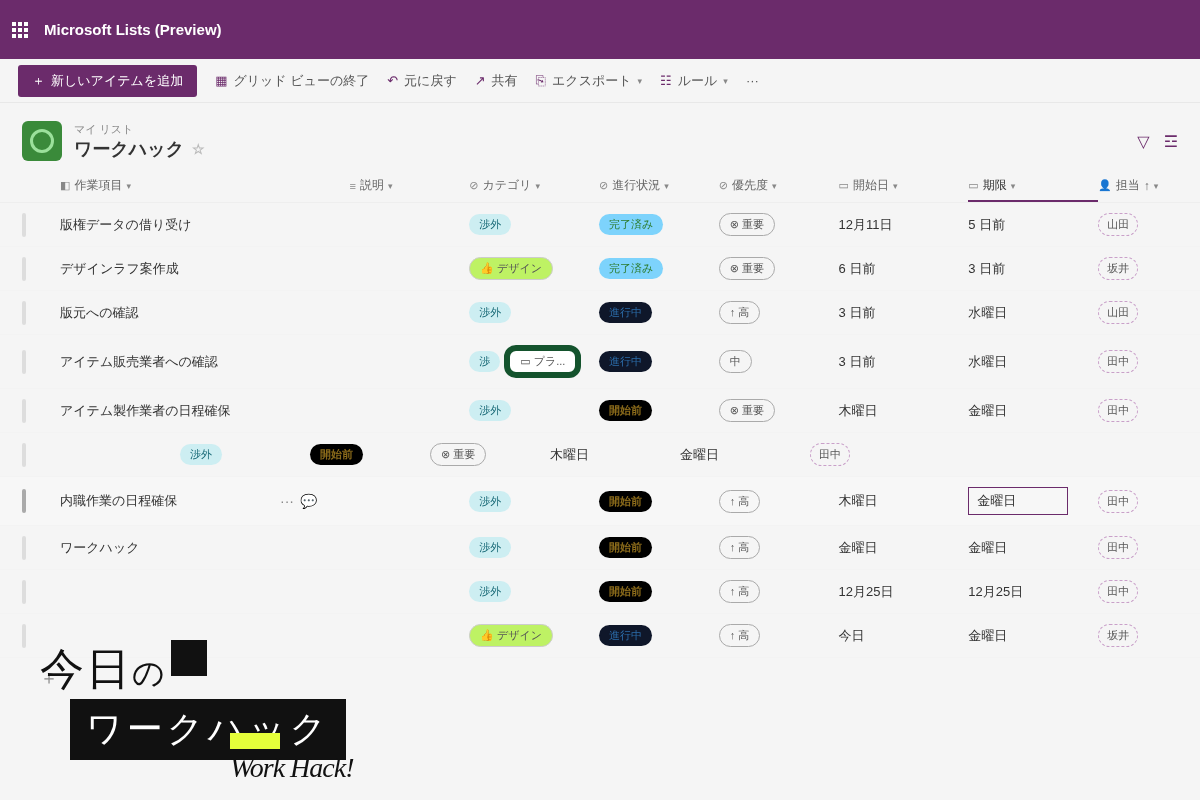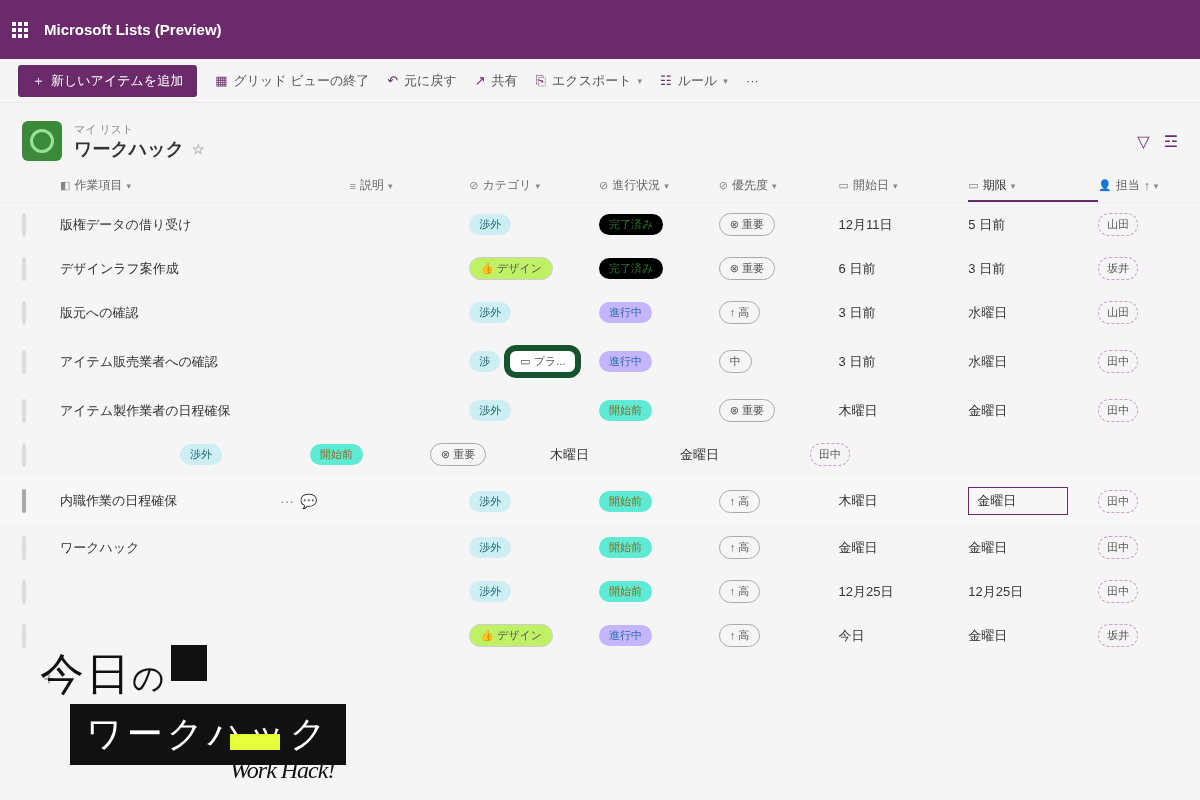--- a/index.html
+++ b/index.html
@@ -35,35 +35,35 @@
 .sorted { border-bottom: 2px solid #6b2b6b; padding-bottom: 6px; margin-bottom: -8px; color: #333; }
 .row { display: flex; align-items: center; padding: 10px 22px 10px 60px; border-bottom: 1px solid #f3f3f3; font-size: 13px; min-height: 42px; position: relative; }
 .row .handle { position: absolute; left: 22px; width: 4px; height: 24px; background: #ddd; border-radius: 2px; }
 .row.hov { background: #f7f7f7; }
 .row.hov .handle { background: #aaa; }
 .row-actions { position: absolute; left: 280px; display: flex; gap: 6px; color: #888; font-size: 14px; }
 .pill { padding: 3px 10px; border-radius: 12px; font-size: 11px; display: inline-flex; align-items: center; gap: 3px; white-space: nowrap; }
 .pill.cat-ext { background: #cdeef2; color: #1a6b78; }
 .pill.cat-design { background: #bef264; border: 1px solid #ccc; color: #555; }
 .pill.cat-plan { background: #fff; border: 6px solid #14532d; color: #555; }
-.pill.st-done { background: #000000; color: #2b7a2b; }
-.pill.st-prog { background: #c4b5fd; color: #2b6ba8; }
-.pill.st-pre { background: #5eead4; color: #8a6a1a; }
+.pill.st-done { background: #7dd3fc; color: #2b7a2b; }
+.pill.st-prog { background: #0f172a; color: #2b6ba8; }
+.pill.st-pre { background: #000000; color: #8a6a1a; font-weight: bold; }
 .prio-badge { border: 1px solid #aaa; border-radius: 14px; padding: 3px 10px; font-size: 11px; color: #555; display: inline-flex; align-items: center; gap: 3px; }
 .assignee { border: 1.5px dashed #c9a0c9; border-radius: 14px; padding: 3px 8px; font-size: 11px; color: #555; }
 .cell-edit { border: 1.5px solid #6b2b6b; padding: 4px 8px; min-width: 100px; display: inline-block; }
 .addrow { padding-left: 40px; color: #888; font-size: 18px; height: 40px; display: flex; align-items: center; cursor: pointer; }
 .overlay { position: absolute; left: 40px; bottom: 16px; pointer-events: none; }
 .o1 { font-size: 44px; font-weight: 400; color: #111; letter-spacing: 2px; }
 .o1 .no { font-size: 32px; }
 .o2 { background: #111; color: #fff; font-size: 36px; padding: 6px 16px; display: inline-block; letter-spacing: 4px; margin-left: 30px; }
 .blk { display: inline-block; width: 36px; height: 36px; background: #111; vertical-align: top; margin-left: 4px; }
 .o3 { margin-left: 140px; margin-top: -8px; }
 .hl { background: #e5ff3a; display: inline-block; height: 16px; width: 50px; position: relative; top: -28px; left: 50px; }
-.script { font-family: cursive; font-size: 24px; font-style: italic; color: #111; letter-spacing: -1px; text-align: center; }
+.script { font-family: cursive; font-size: 28px; font-style: italic; color: #111; letter-spacing: -1px; text-align: center; }
 </style>
 </head>
 <body>
 
 <div class="topbar">
   <div class="waffle">
       <span></span>
       <span></span>
       <span></span>
       <span></span>

